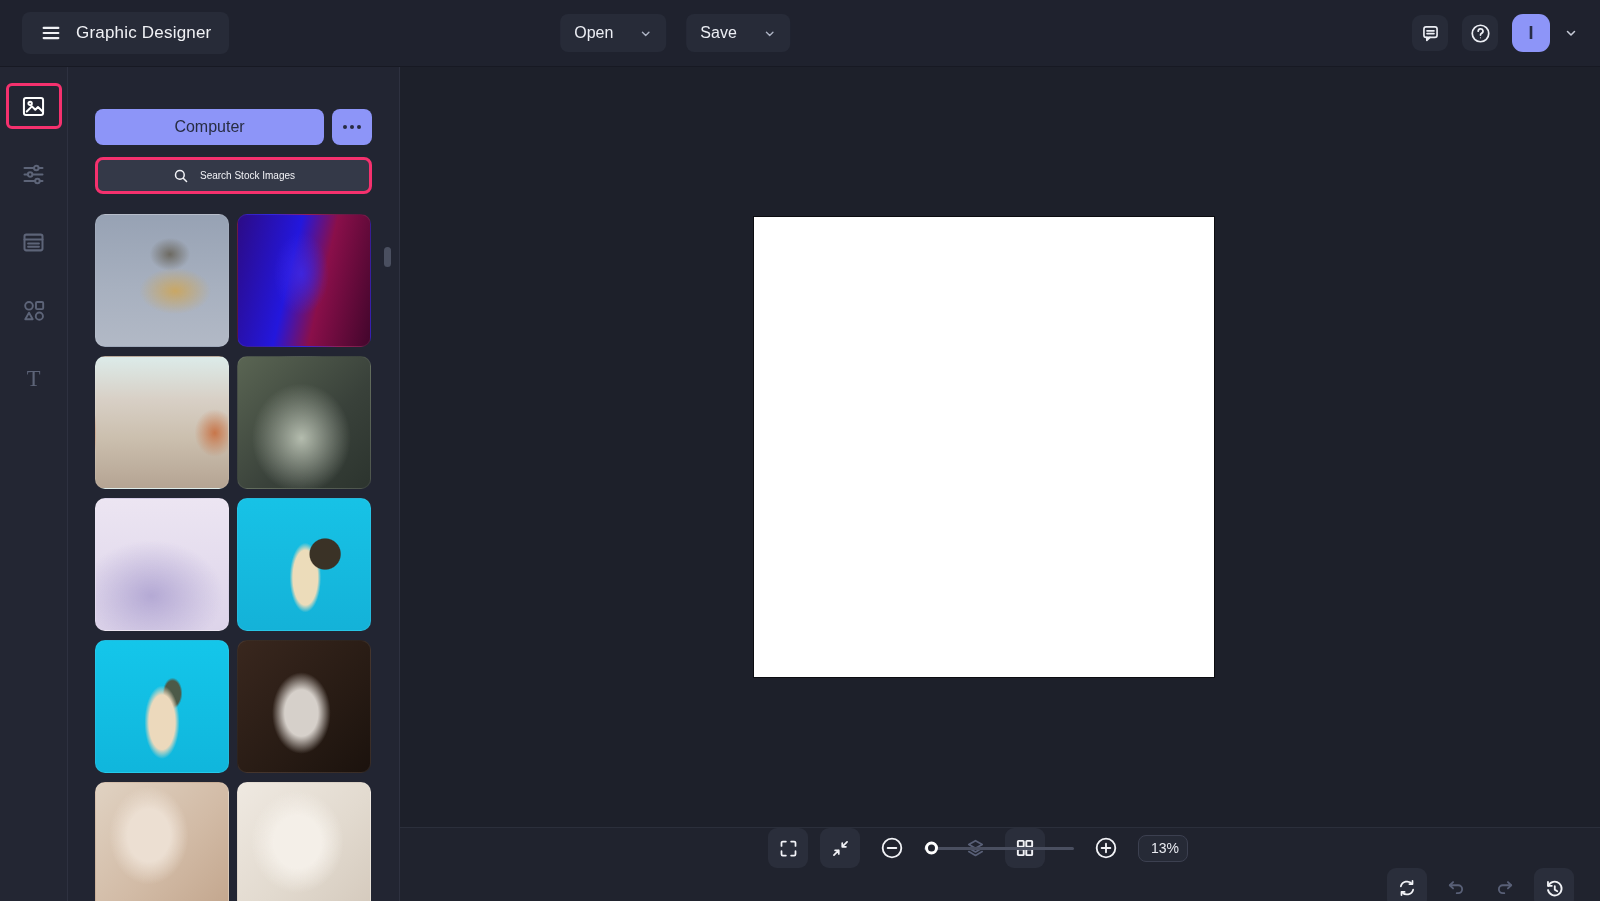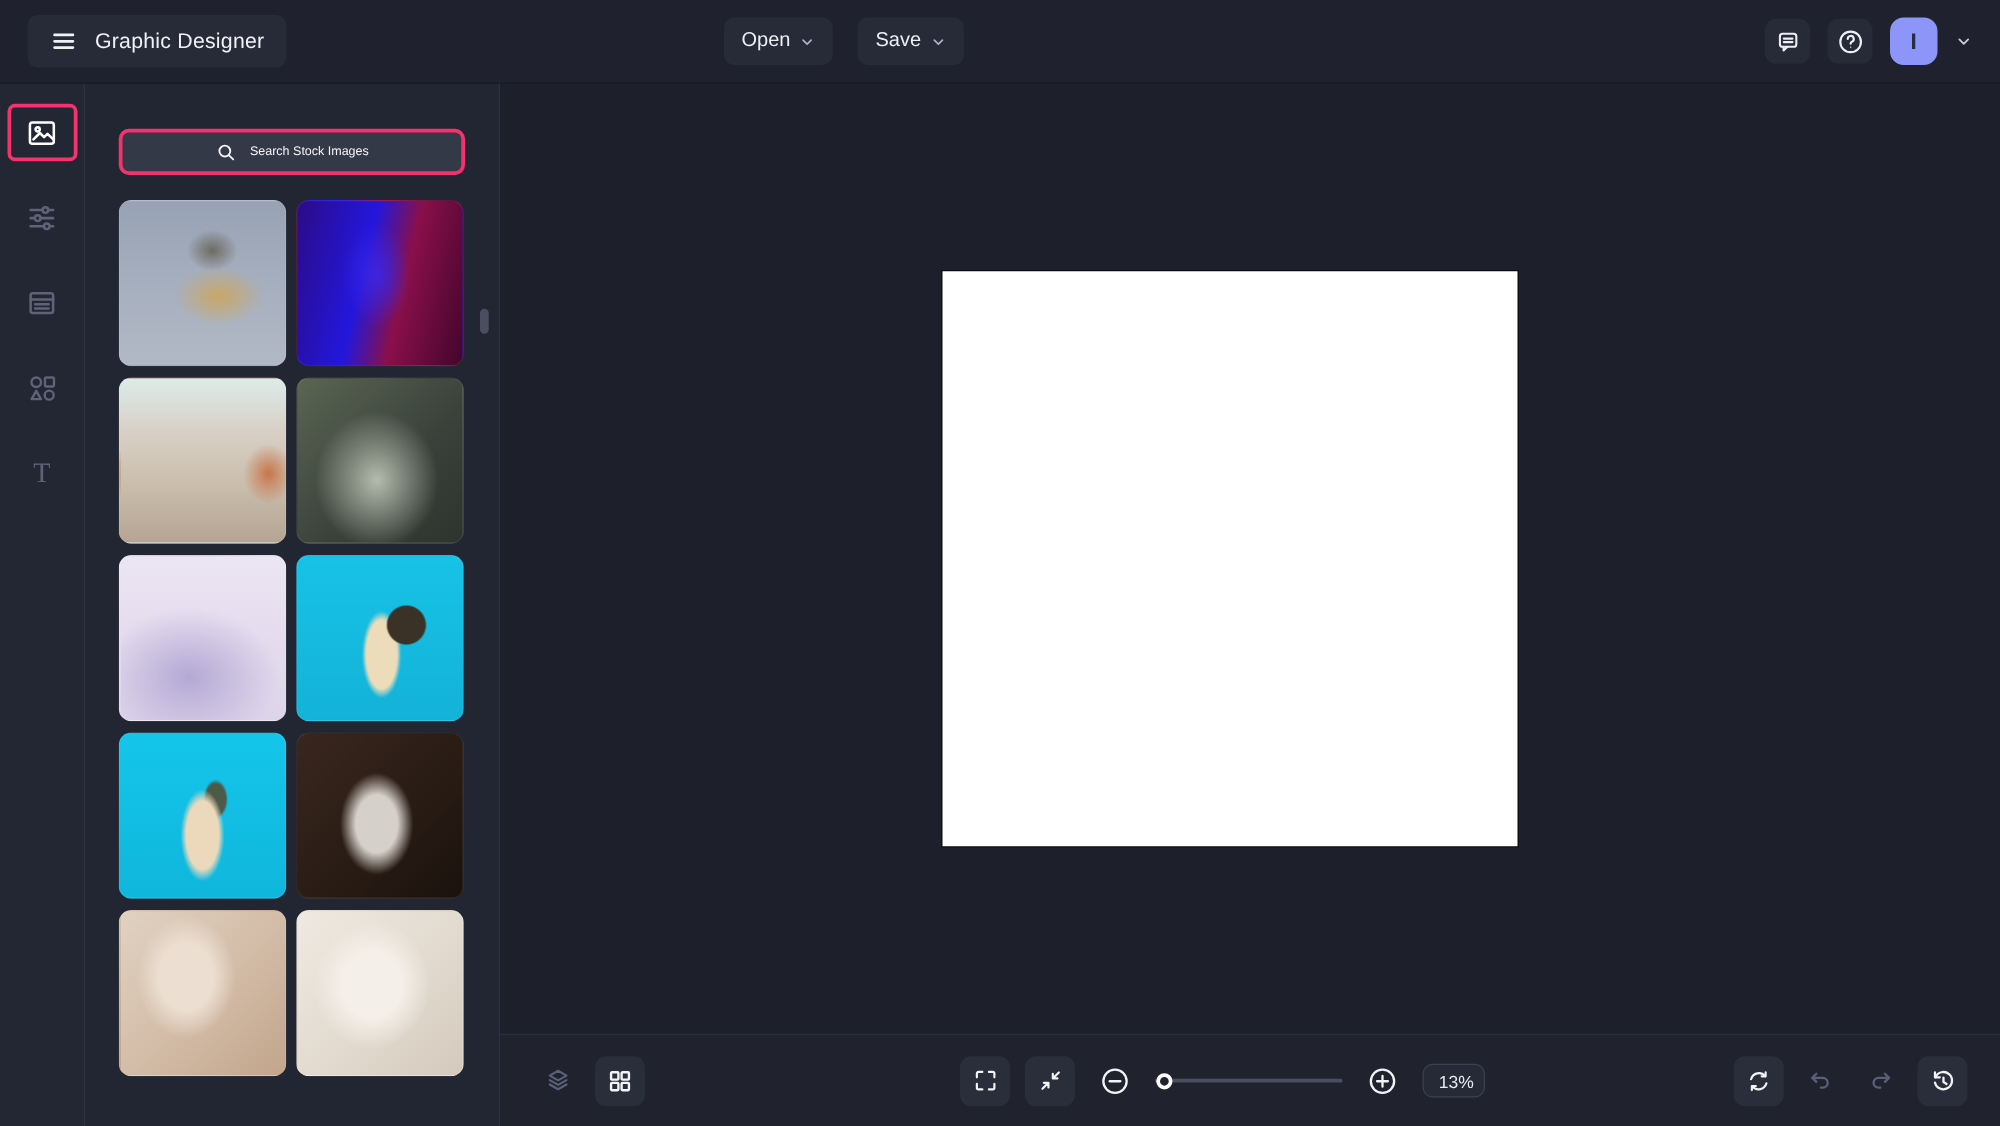--- a/index.html
+++ b/index.html
@@ -9,21 +9,21 @@
 
   
   .topbar { height:67px; background:var(--bg-topbar,#1f222e);
     display:flex; align-items:center; padding:8px 22px; position:relative;
     border-bottom:1px solid #171923; }
   .brand { display:flex; align-items:center; gap:14px;
     background:#272b38; border-radius:8px; padding:10px 18px; cursor:pointer; }
   .brand-title { font-size:17px; font-weight:500; letter-spacing:.2px; }
   .topbar-center { position:absolute; left:50%; top:50%; transform:translate(-50%,-50%);
     display:flex; gap:20px; margin-left:-125px; }
-  .tb-btn { display:flex; align-items:center; gap:7px; background:#272b38;
+  .tb-btn { display:flex; align-items:center; gap:26px; background:#272b38;
     border:none; color:#eceef4; font-family:inherit; font-size:16px;
     padding:10px 14px; border-radius:8px; cursor:pointer; }
   .tb-btn .chev { color:#aab0c0; }
   .topbar-right { margin-left:auto; display:flex; align-items:center; gap:14px; }
   .icon-btn { width:36px; height:36px; background:#272b38; border:none; border-radius:9px;
     display:flex; align-items:center; justify-content:center; color:#eceef4; cursor:pointer; }
   .avatar { width:38px; height:38px; border-radius:11px; background:var(--accent,#8d95f8);
     display:flex; align-items:center; justify-content:center;
     color:#272c45; font-weight:700; font-size:18px; cursor:pointer; }
   .avatar-chev { color:#c6cad6; cursor:pointer; display:flex; }
@@ -62,21 +62,21 @@
     border-radius:4px; background:#4a4f60; cursor:grab; }
 
   
   .workspace { flex:1; position:relative; background:var(--bg-workspace,#1d202a); }
   .design-canvas { position:absolute; left:354px; top:150px; width:460px; height:460px;
     background:#ffffff; box-shadow:0 0 0 1px rgba(0,0,0,.6); }
 
   
   .bottombar { position:absolute; left:0; right:0; bottom:0; height:74px;
     background:#20232e; border-top:1px solid #2b2f3b;
-    display:flex; align-items:center; padding:0 26px; }
+    display:flex; align-items:center; padding:0 26px;flex-direction:column; }
   .bb-btn { width:40px; height:40px; border:none; border-radius:9px; background:transparent;
     display:flex; align-items:center; justify-content:center; cursor:pointer; color:#596077; }
   .bb-btn.lit { background:#2a2e3b; color:#f2f3f7; }
   .bb-btn.plain { color:#f2f3f7; }
   .bb-left { display:flex; gap:10px; }
   .bb-center { position:absolute; left:50%; transform:translateX(-50%);
     display:flex; align-items:center; gap:12px; margin-left:-22px; }
   .zoom-slider { display:flex; align-items:center; width:150px; position:relative; cursor:pointer; }
   .zoom-track { width:100%; height:3px; border-radius:2px; background:#4a4f60; }
   .zoom-handle { position:absolute; left:1px; top:50%; transform:translateY(-50%);
@@ -194,20 +194,30 @@
       <span>
         <svg width="27" height="27" viewBox="0 0 24 24">
           <text x="12" y="18.5" text-anchor="middle" font-family="Liberation Serif, serif" font-size="20" fill="currentColor">T</text>
         </svg>
       </span>
     </div>
   </nav>
 
   <aside class="panel">
 
+    <div class="panel-controls">
+      <button class="source-btn">Computer</button>
+      <button class="more-btn">
+        <span style="display:flex;gap:3px;">
+            <i style="width:4px;height:4px;border-radius:50%;background:#272c42;"></i>
+            <i style="width:4px;height:4px;border-radius:50%;background:#272c42;"></i>
+            <i style="width:4px;height:4px;border-radius:50%;background:#272c42;"></i>
+          </span>
+      </button>
+    </div>
 
     <div class="search-wrap">
       <span>
         <svg width="18" height="18" viewBox="0 0 24 24" fill="none" stroke="currentColor" stroke-width="2" stroke-linecap="round">
           <circle cx="10.5" cy="10.5" r="5.8"></circle>
           <path d="M15 15l4.4 4.4"></path>
         </svg>
       </span>
       <span class="search-label">Search Stock Images</span>
     </div>

